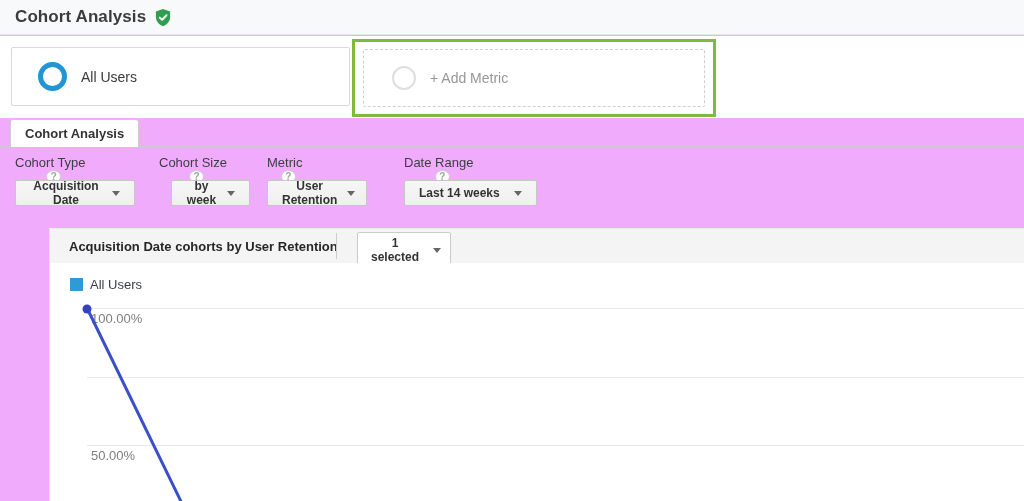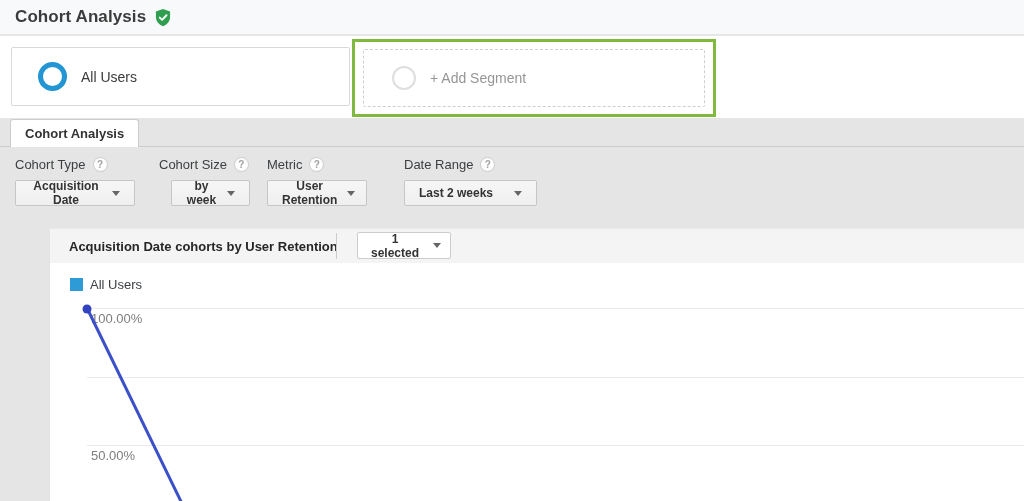--- a/index.html
+++ b/index.html
@@ -1,18 +1,18 @@
 <!DOCTYPE html>
 <html style="--shield-green: #2f9e4e; --segment-ring-blue: #2295d2; --highlight-green: #7fb93e; --legend-blue: #2e9bd6; --line-blue: #3b50c8; --dot-blue: #3143c0;"><head>
 <meta charset="utf-8">
 <style>
   * { margin:0; padding:0; box-sizing:border-box; }
   html,body { width:1024px; height:501px; overflow:hidden; background:#fff;
               font-family:"Liberation Sans", sans-serif; color:#333; }
-  .stage { position:relative; width:1024px; height:501px; background:#e5e5e5; }
+  .stage { position:relative; width:1024px; height:501px; background:#f0abfc; }
 
   
   .topbar { position:absolute; left:0; top:0; width:1024px; height:35px;
             background:#f8f9fa; border-bottom:1px solid #e4e6e8;
             display:flex; align-items:center; }
   .page-title { font-size:17px; font-weight:bold; color:#3c3c3c; margin-left:15px; letter-spacing:.1px; }
   .shield { width:20px; height:21px; margin-left:7px; display:inline-flex; color:var(--shield-green); }
 
   
   .segment-row { position:absolute; left:0; top:36px; width:1024px; height:82px; background:#fff; }
@@ -34,42 +34,42 @@
   
   .tab-rule { position:absolute; left:0; top:146px; width:1024px; height:1px; background:#ccc; }
   .tab { position:absolute; left:10px; top:119px; height:28px; padding:0 14px;
          background:#fff; border:1px solid #ccc; border-bottom:none;
          border-radius:3px 3px 0 0; display:flex; align-items:center; z-index:2; cursor:pointer; }
   .tab-label { font-size:13px; font-weight:bold; color:#333; }
 
   
   .controls { position:absolute; left:0; top:155px; width:1024px; height:60px; }
   .control { position:absolute; top:0; }
-  .control-label-row { display:flex; align-items:center; height:18px; }
+  .control-label-row { display:flex; align-items:center; height:18px;flex-direction:column; }
   .control-label { font-size:13px; color:#3c4043; }
   .help { width:15px; height:15px; margin-left:7px; border-radius:50%;
           border:1px solid #cbcbcb; color:#a2a2a2; font-size:10px; font-weight:bold;
           display:inline-flex; align-items:center; justify-content:center; cursor:pointer;
           background:#fdfdfd; }
   .dd { position:absolute; top:25px; height:26px; padding:0 14px;
         background:linear-gradient(#f6f6f6,#efefef); border:1px solid #c6c6c6; border-radius:2px;
         display:flex; align-items:center; justify-content:space-between;
         font-family:"Liberation Sans", sans-serif; font-size:12px; font-weight:bold; color:#333;
         cursor:pointer; }
   .arrow { width:0; height:0; border-left:4px solid transparent; border-right:4px solid transparent;
            border-top:5px solid #666; margin-left:10px; }
 
   
   .panel { position:absolute; left:17px; top:228px; width:1007px; height:273px;
            border-left:1px solid #e3e3e3; border-top:1px solid #e9e9e9; background:#fff;margin-left:32px; }
   .panel-header { position:relative; width:100%; height:34px; background:#f4f4f4;
                   display:flex; align-items:center; }
   .panel-title { margin-left:19px; font-size:13px; font-weight:bold; color:#262626; }
   .vdivider { position:absolute; left:286px; top:4px; width:1px; height:26px; background:#ccc; }
-  .selector { position:absolute; left:307px; top:3px; height:27px; width:94px; padding:8px 9px;
+  .selector { position:absolute; left:307px; top:3px; height:27px; width:94px; padding:17px 9px;
               background:#fff; border:1px solid #ccc; border-radius:2px;
               display:flex; align-items:center; justify-content:space-between;
               font-family:"Liberation Sans", sans-serif; font-size:12px; font-weight:bold; color:#333;
               cursor:pointer; }
   .chart { position:relative; width:100%; height:239px; background:#fff; overflow:hidden; }
   .legend { position:absolute; left:20px; top:14px; display:flex; align-items:center; z-index:2; }
   .legend-swatch { width:13px; height:13px; background:var(--legend-blue); }
   .legend-label { margin-left:7px; font-size:13px; color:#3c4043; }
   .gridline { position:absolute; left:37px; right:0; height:1px; background:#e9e9e9; }
   .tick-label { position:absolute; left:41px; font-size:13px; color:#7d7d7d; }
@@ -91,21 +91,21 @@
   </header>
 
   <section class="segment-row">
     <div class="segment-card">
       <span class="seg-ring"></span>
       <span class="seg-label">All Users</span>
     </div>
     <div class="add-highlight">
       <div class="add-segment">
         <span class="add-ring"></span>
-        <span class="add-label">+ Add Segment</span>
+        <span class="add-label">+ Add Metric</span>
       </div>
     </div>
   </section>
 
   <div class="tab-rule"></div>
   <div class="tab">
     <span class="tab-label">Cohort Analysis</span>
   </div>
 
   <section class="controls">
@@ -138,21 +138,21 @@
         <span>User Retention</span>
         <span class="arrow"></span>
       </button>
     </div>
     <div class="control" style="left:404px">
       <div class="control-label-row">
         <span class="control-label">Date Range</span>
         <span class="help">?</span>
       </div>
       <button class="dd" style="left:0; width:133px">
-        <span>Last 2 weeks</span>
+        <span>Last 14 weeks</span>
         <span class="arrow"></span>
       </button>
     </div>
   </section>
 
   <section class="panel">
     <div class="panel-header">
       <span class="panel-title">Acquisition Date cohorts by User Retention</span>
       <span class="vdivider"></span>
       <button class="selector">

